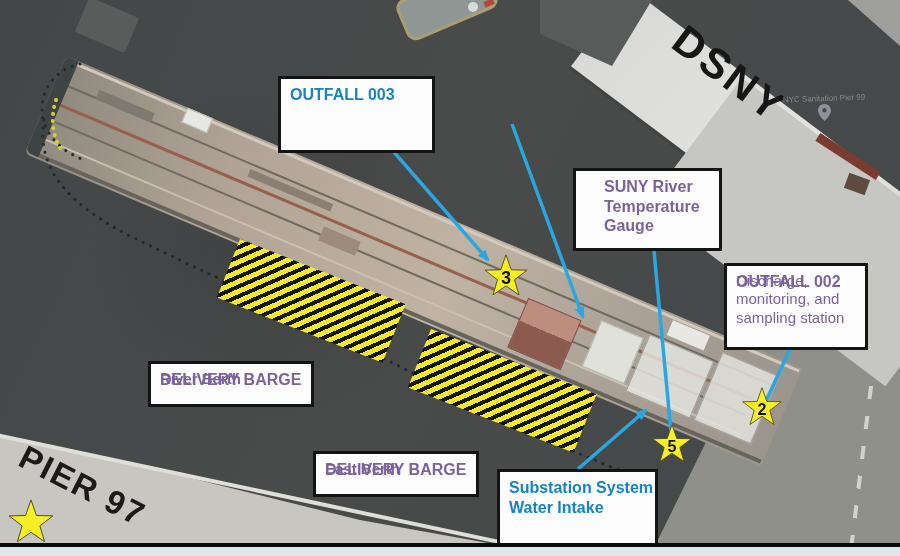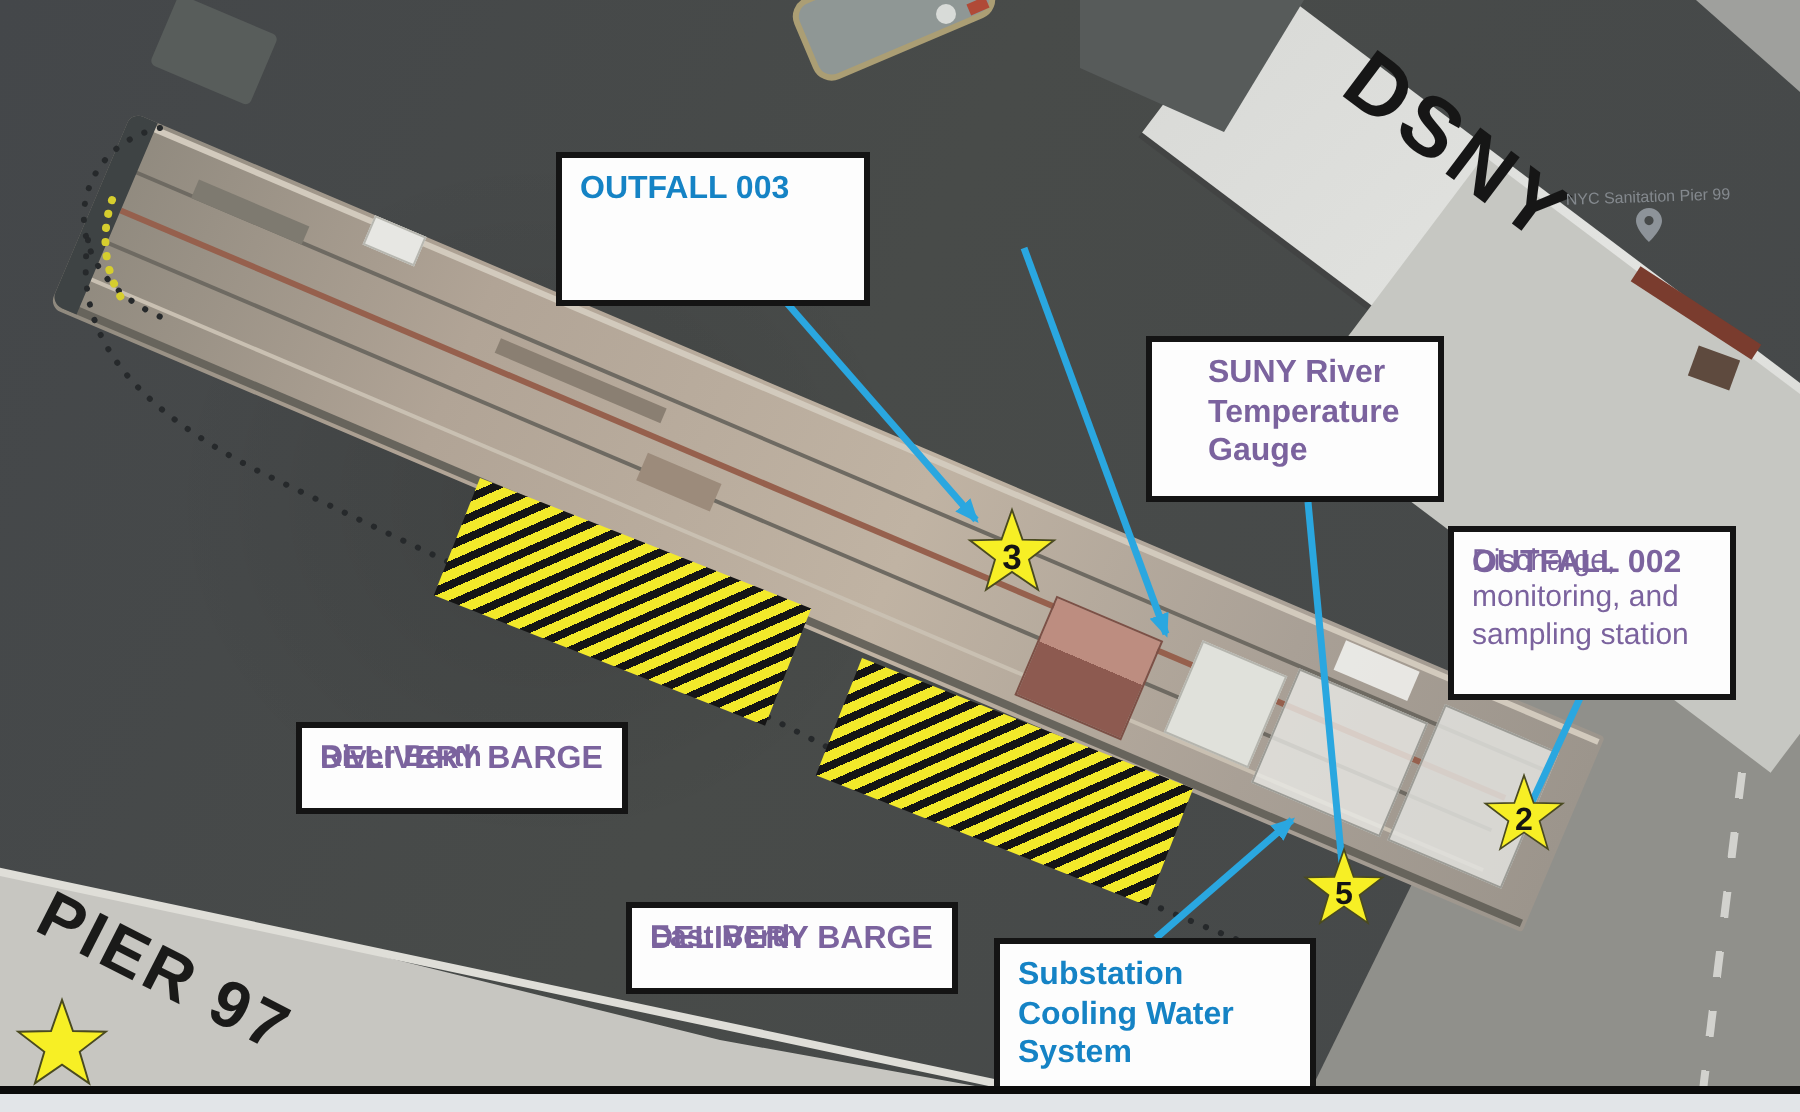--- a/index.html
+++ b/index.html
@@ -196,21 +196,21 @@
   </div>
   <div class="callout purple center boldbody co-west">
     <span class="head">DELIVERY BARGE</span>
     <span class="body">River Berth</span>
   </div>
   <div class="callout purple center boldbody co-east">
     <span class="head">DELIVERY BARGE</span>
     <span class="body">East Berth</span>
   </div>
   <div class="callout blue co-intake">
-    <span class="head">Substation Cooling Water System</span>
+    <span class="head">Substation System Water Intake</span>
   </div>
 
   <svg class="star" style="left:6px;top:498px" width="50" height="50" viewBox="-26 -26 52 52">
     <polygon points="0,-24 5.7,-7.8 22.8,-7.4 9.2,3 14.1,19.4 0,9.7 -14.1,19.4 -9.2,3 -22.8,-7.4 -5.7,-7.8" fill="var(--star-yellow,#f7ef25)" stroke="#4a4a20" stroke-width="1"></polygon>
   </svg>
 
   <div class="chrome-black"></div>
   <div class="chrome-light"></div>
 </div>
 

